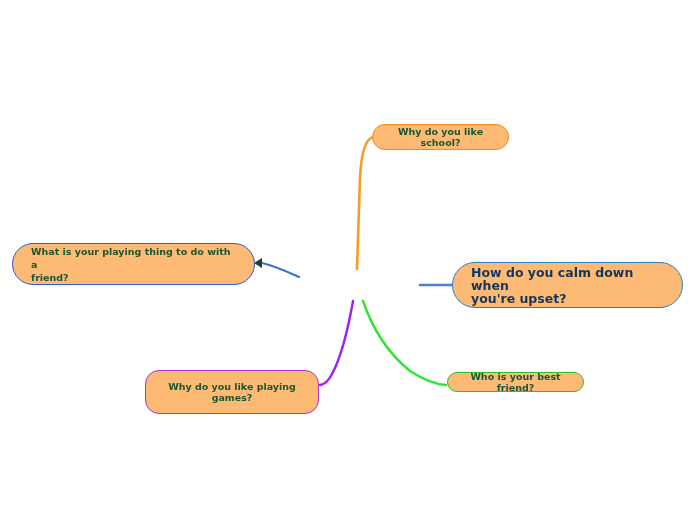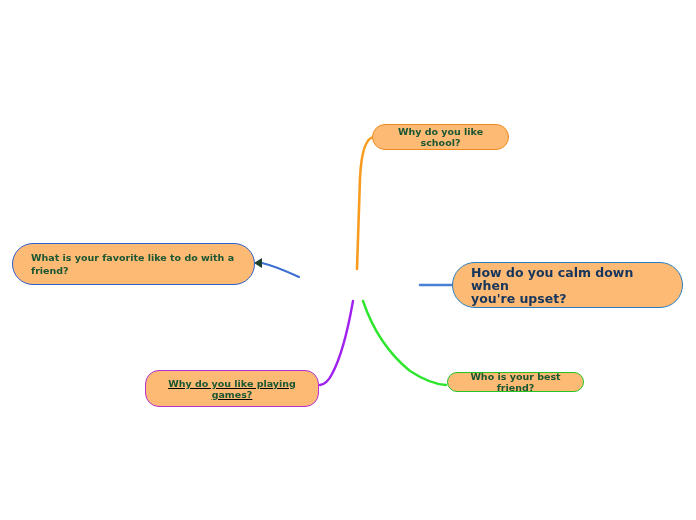--- a/index.html
+++ b/index.html
@@ -118,27 +118,26 @@
     font-size: 9.5px;
     font-weight: 700;
     text-align: center;
   }
 
   
   #node-games {
     left: 145px;
     top: 370px;
     width: 174px;
-    height: 37px;
+    height: 44px;
     border-width: 1.5px;
     border-color: #b52fd4;
     border-radius: 14px;
     justify-content: center;
     padding: 0 12px;
-    text-decoration: underline;
   }
   #node-games .node-label {
     color: #1a5632;
     font-size: 9.5px;
     font-weight: 700;
     text-align: center;
   }
 
   
   #node-bestfriend {
@@ -182,21 +181,21 @@
   <div class="node" id="node-school">
     <span class="node-label">Why do you like school?</span>
   </div>
 
   <div class="node" id="node-calm">
     <span class="node-label">How do you calm down when
 you're upset?</span>
   </div>
 
   <div class="node" id="node-favorite">
-    <span class="node-label">What is your favorite like to do with a
+    <span class="node-label">What is your playing thing to do with a
 friend?</span>
   </div>
 
   <div class="node" id="node-games">
     <span class="node-label">Why do you like playing games?</span>
   </div>
 
   <div class="node" id="node-bestfriend">
     <span class="node-label">Who is your best friend?</span>
   </div>

